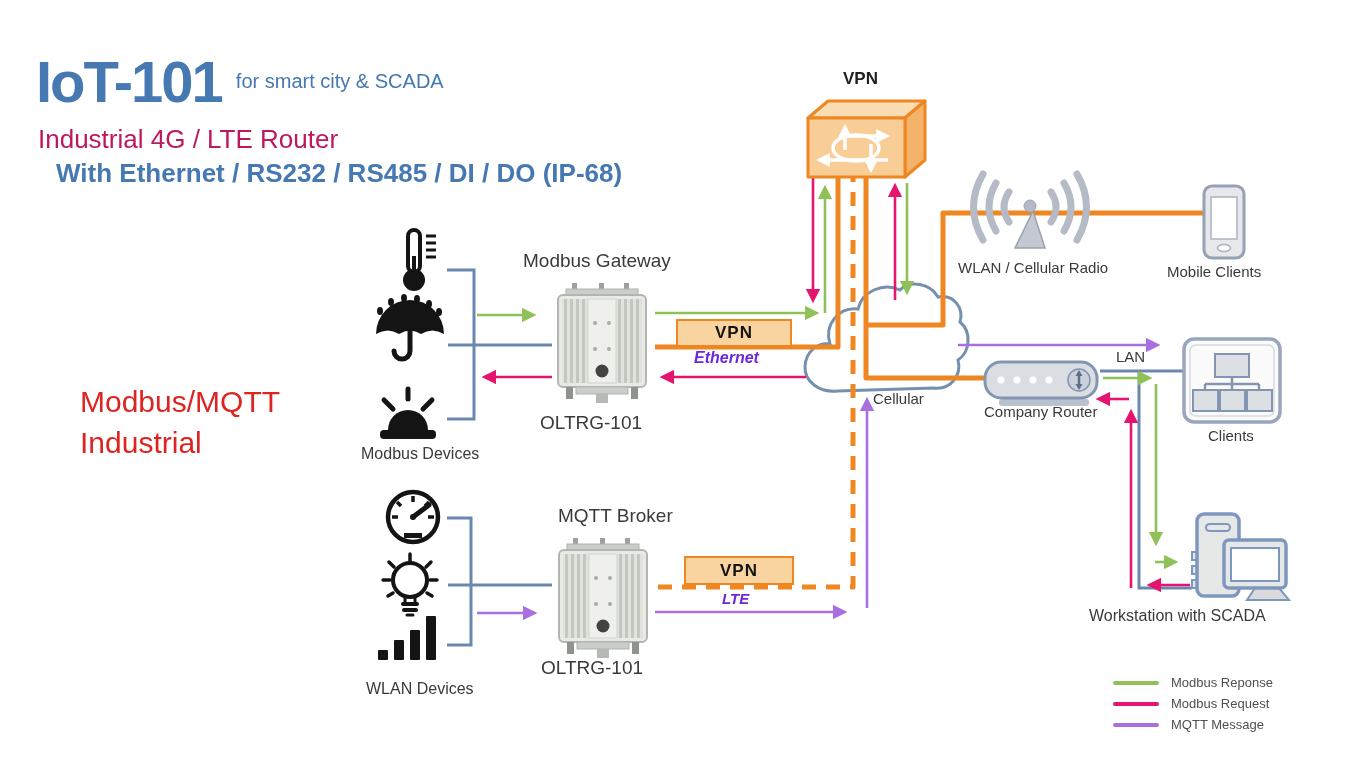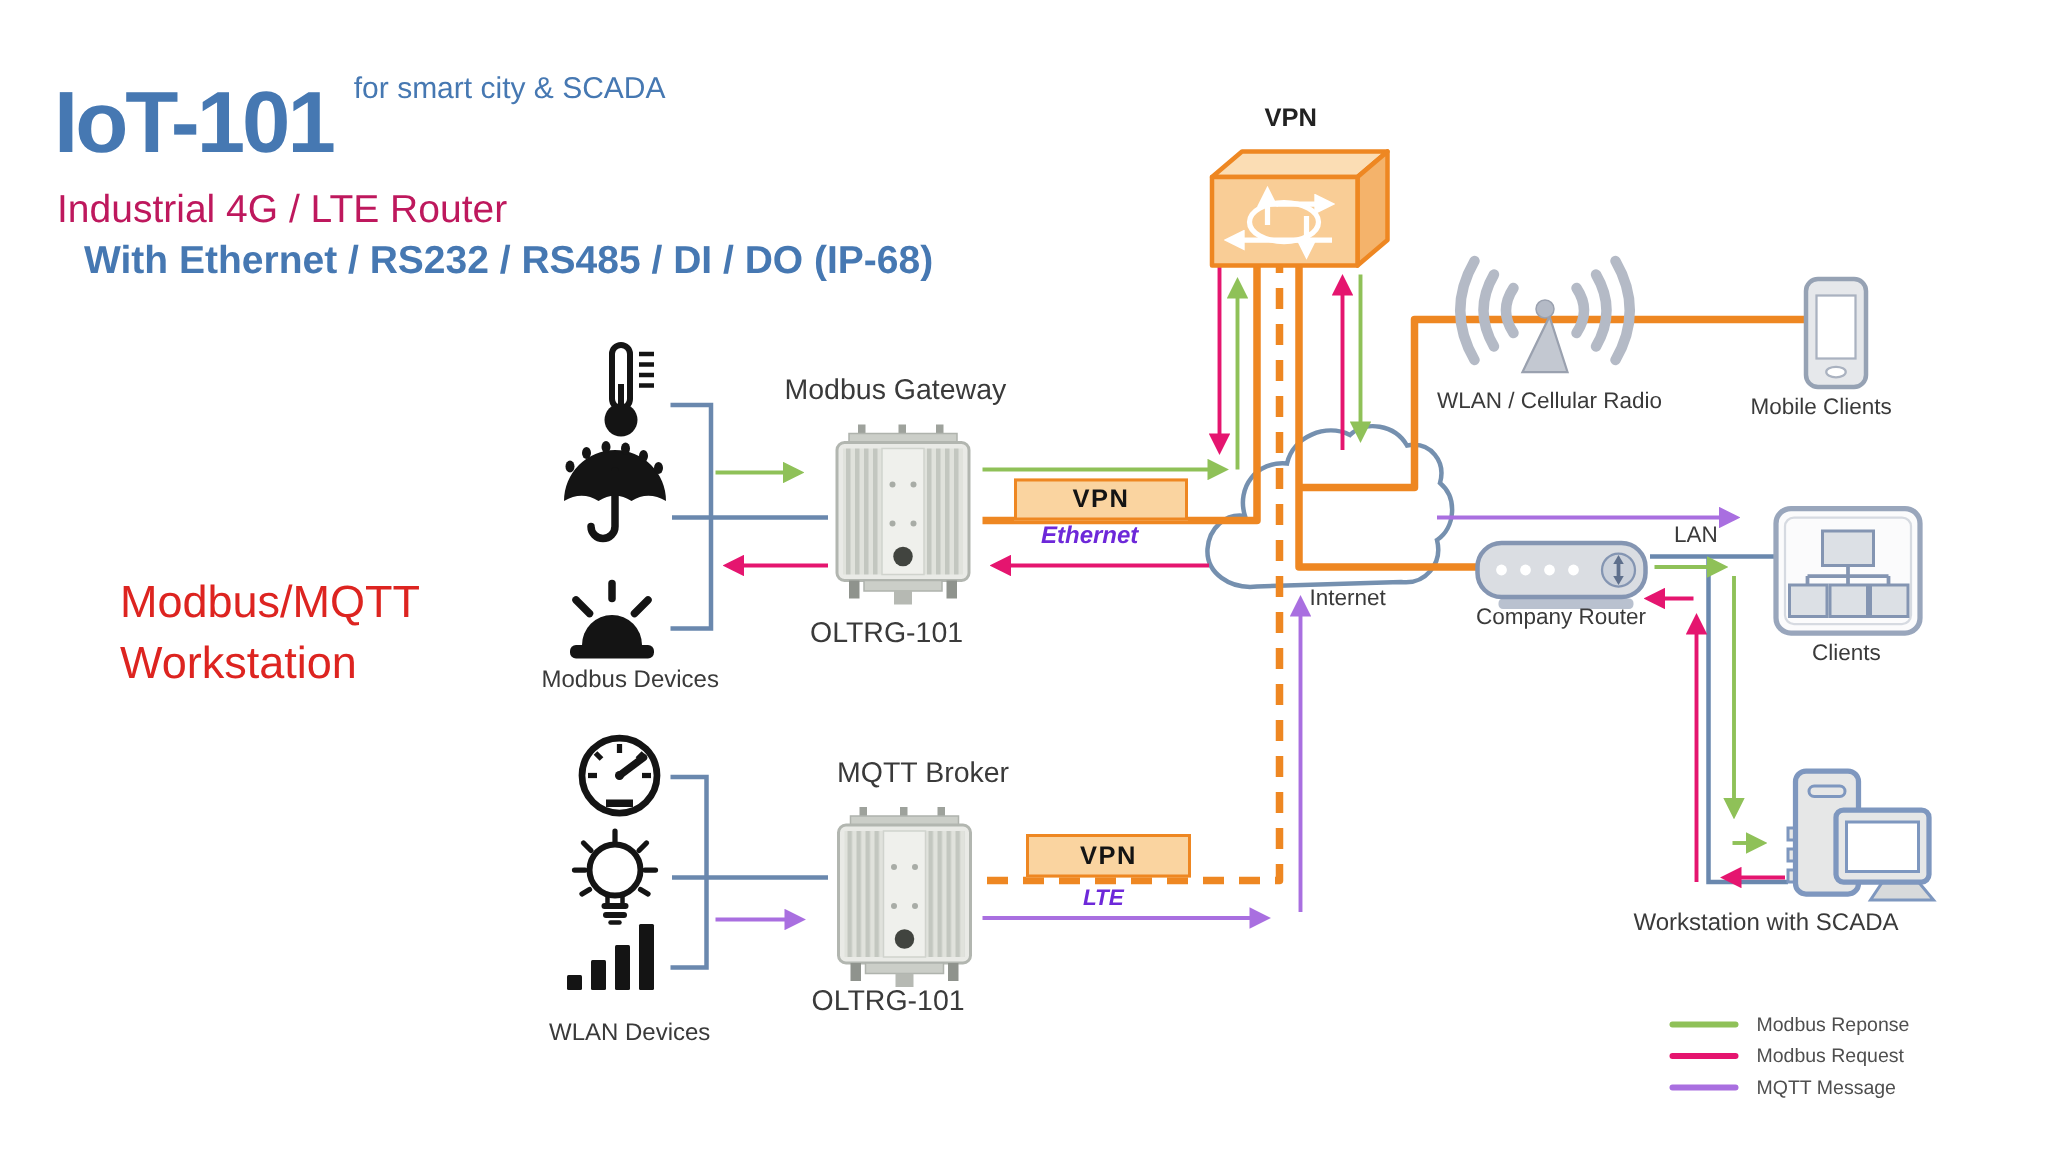--- a/index.html
+++ b/index.html
@@ -2,21 +2,21 @@
 <html><head>
 <meta charset="utf-8">
 <style>
   html,body{margin:0;padding:0;background:#fff;}
   .stage{
     position:relative;width:1366px;height:768px;background:#fff;overflow:hidden;
     font-family:"Liberation Sans",sans-serif;
   }
   .layer{position:absolute;left:0;top:0;}
   .lbl{position:absolute;white-space:nowrap;color:#3d3d3d;font-family:"Liberation Sans",sans-serif;}
-  .hdr-row{position:absolute;left:36px;top:48px;display:flex;align-items:flex-start;gap:14px;}
+  .hdr-row{position:absolute;left:36px;top:48px;display:flex;align-items:center;gap:14px;}
   .t-product{font-size:58px;font-weight:bold;letter-spacing:-2px;}
   .t-tagline{font-size:20px;}
   .t-sub{left:38px;top:124px;font-size:26px;}
   .t-feat{left:56px;top:158px;font-size:26px;font-weight:bold;}
   .note{position:absolute;left:70px;top:381px;font-size:30px;line-height:41px;margin-left:10px;}
   .badge{
     position:absolute;background:#FAD4A0;border:2px solid #EE8722;
     display:flex;align-items:center;justify-content:center;
     font-weight:bold;font-size:17px;color:#141414;letter-spacing:1px;
   }
@@ -288,31 +288,31 @@
 
   <div class="hdr-row" style="color:#4678B2;">
     <span class="t-product">IoT-101</span>
     <span class="t-tagline">for smart city &amp; SCADA</span>
   </div>
   <div class="lbl t-sub" style="color:#be185d;text-align:center;">Industrial 4G / LTE Router</div>
   <div class="lbl t-feat" style="color:#4678B2;">With Ethernet / RS232 / RS485 / DI / DO (IP-68)</div>
 
   <div class="note" style="color:#DD2420;">
     <div>Modbus/MQTT</div>
-    <div>Workstation</div>
+    <div>Industrial</div>
   </div>
 
   <div class="lbl vpn-top-lbl">VPN</div>
   <div class="lbl node-title" style="left:523px;top:250px;">Modbus Gateway</div>
   <div class="lbl node-model" style="left:540px;top:412px;">OLTRG-101</div>
   <div class="lbl node-title" style="left:558px;top:505px;">MQTT Broker</div>
   <div class="lbl node-model" style="left:541px;top:657px;">OLTRG-101</div>
   <div class="lbl node-cap" style="left:361px;top:445px;">Modbus Devices</div>
   <div class="lbl node-cap" style="left:366px;top:680px;">WLAN Devices</div>
-  <div class="lbl net-cap" style="left:873px;top:390px;">Internet</div>
+  <div class="lbl net-cap" style="left:873px;top:390px;">Cellular</div>
   <div class="lbl net-cap" style="left:958px;top:259px;">WLAN / Cellular Radio</div>
   <div class="lbl net-cap" style="left:1167px;top:263px;">Mobile Clients</div>
   <div class="lbl net-cap" style="left:984px;top:403px;">Company Router</div>
   <div class="lbl net-cap" style="left:1208px;top:427px;">Clients</div>
   <div class="lbl node-cap" style="left:1089px;top:607px;">Workstation with SCADA</div>
   <div class="lbl net-cap" style="left:1116px;top:348px;">LAN</div>
 
   <div class="badge" style="left:676px;top:319px;width:112px;height:24px;">VPN</div>
   <div class="lbl wire-lbl" style="left:694px;top:349px;font-size:16px;">Ethernet</div>
   <div class="badge" style="left:684px;top:556px;width:106px;height:25px;">VPN</div>

